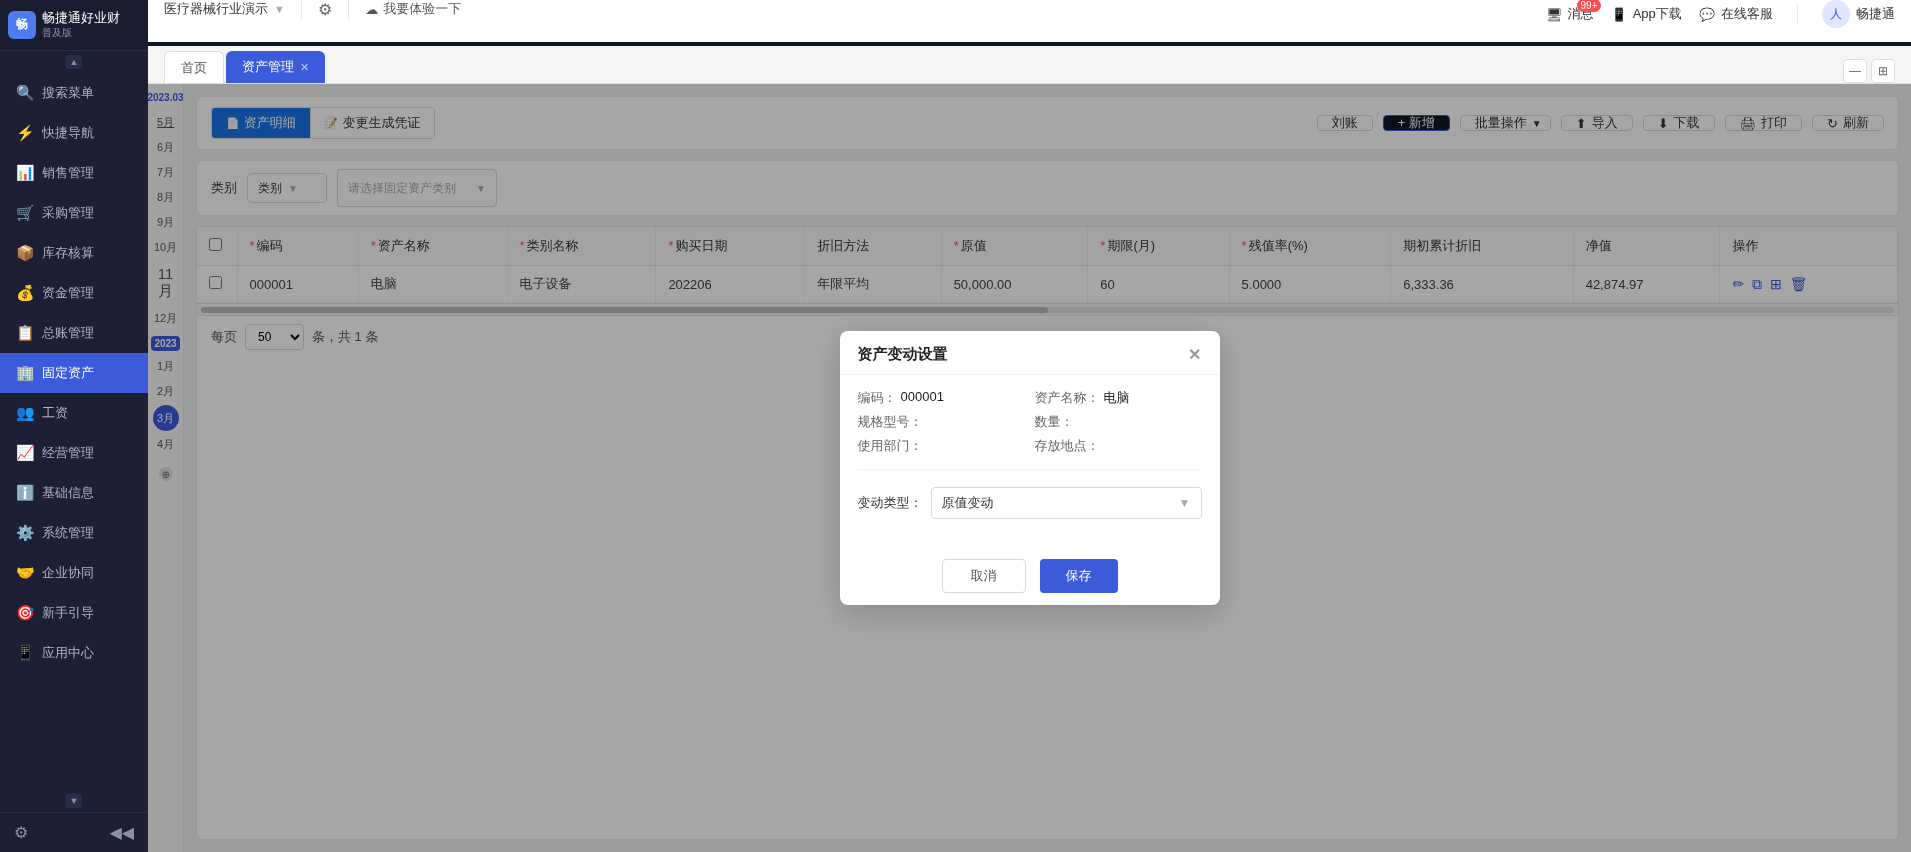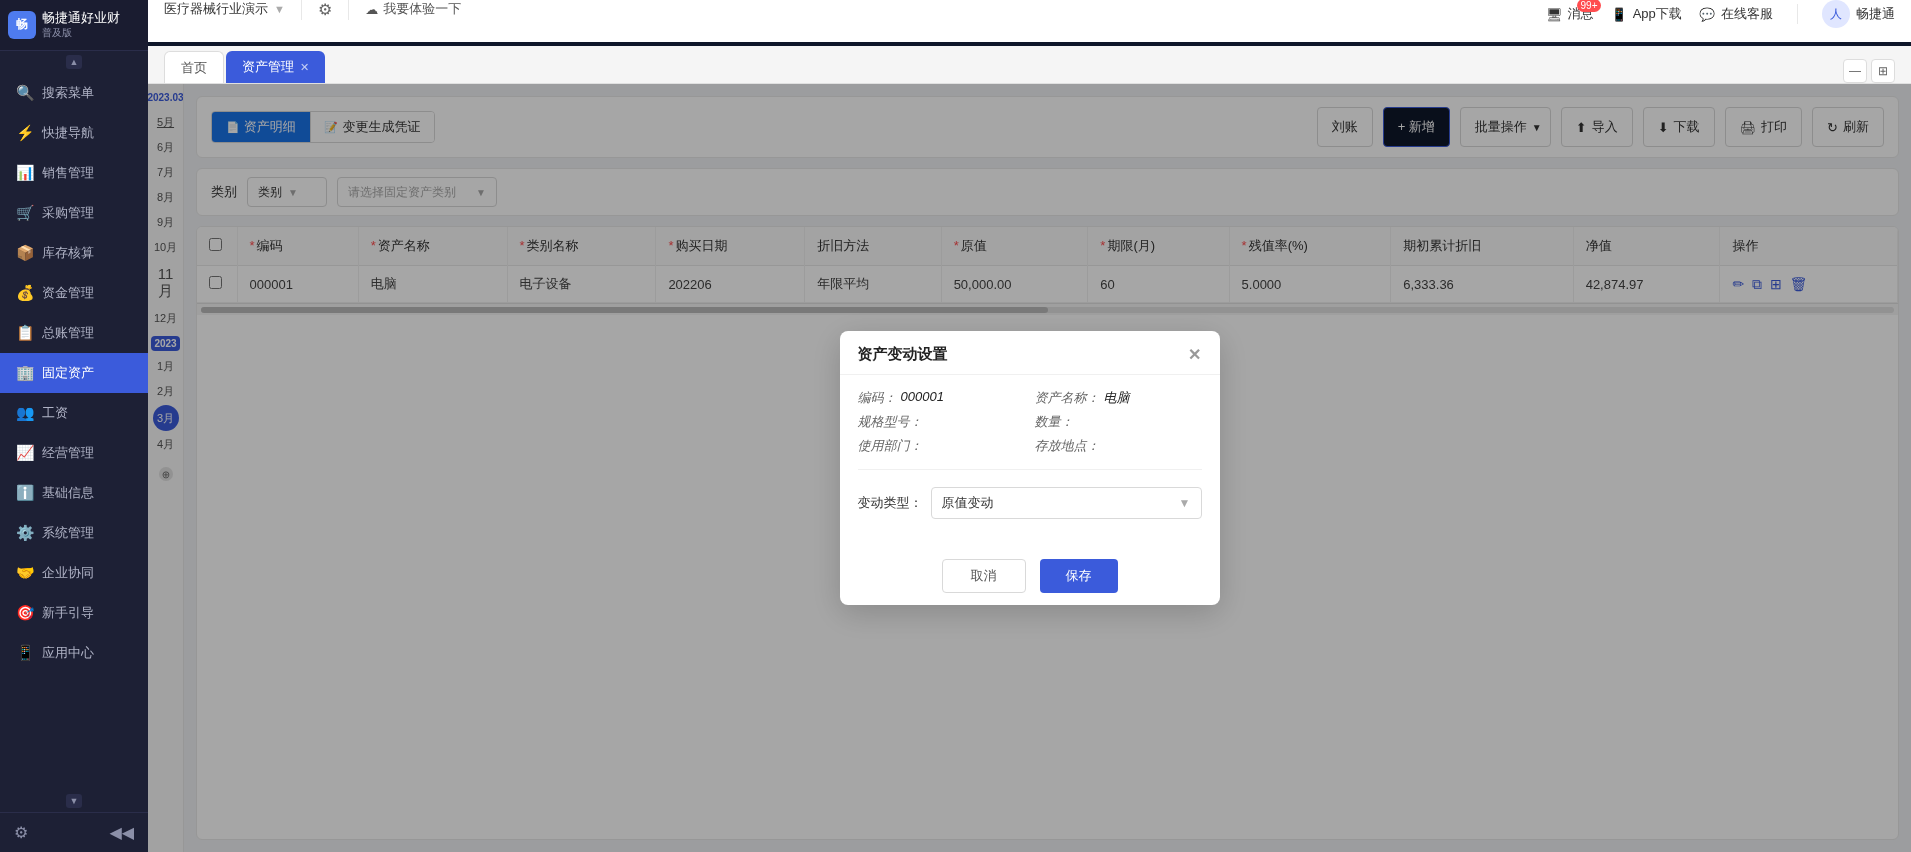--- a/index.html
+++ b/index.html
@@ -184,21 +184,21 @@
       border-radius: 6px;
       padding: 10px 14px;
       display: flex;
       align-items: center;
       gap: 10px;
       margin-bottom: 10px;
       border: 1px solid #e8e8e8;
       flex-wrap: wrap;
     }
     .toolbar-btn {
-      height: 40px;
+      height: 16px;
       padding: 0 14px;
       border-radius: 4px;
       font-size: 13px;
       cursor: pointer;
       display: flex; align-items: center; gap: 5px;
       border: 1px solid #d9d9d9;
       background: #fff; color: #333;
     }
     .toolbar-btn.primary {
       background: #0f172a; color: #fff; border-color: #3b5bdb;
@@ -217,21 +217,21 @@
     }
     .filter-label { font-size: 13px; color: #333; }
     .filter-select {
       height: 30px; padding: 0 10px;
       border: 1px solid #d9d9d9; border-radius: 4px;
       font-size: 12px; color: #333; background: #fff;
       display: flex; align-items: center; gap: 6px; cursor: pointer;
       min-width: 80px;
     }
     .filter-select-wide {
-      height: 30px; padding: 0 10px;
+      height: 38px; padding: 0 10px;
       border: 1px solid #d9d9d9; border-radius: 4px;
       font-size: 12px; color: #aaa; background: #fff;
       display: flex; align-items: center; gap: 6px; cursor: pointer;
       min-width: 160px;
     }
 
     
     .table-container {
       background: #fff;
       border-radius: 6px;
@@ -292,21 +292,21 @@
       padding: 14px 18px 10px;
       font-size: 15px; font-weight: 600; color: #222;
       border-bottom: 1px solid #f0f0f0;
       display: flex; justify-content: space-between; align-items: center;
     }
     .modal-close { cursor: pointer; color: #999; font-size: 16px; }
     .modal-body { padding: 14px 18px; }
     .modal-info-grid {
       display: grid; grid-template-columns: 1fr 1fr;
       gap: 6px 10px; margin-bottom: 14px;
-      border-bottom: 1px solid #f0f0f0; padding-bottom: 14px; font-style: italic;
+      border-bottom: 1px solid #f0f0f0; padding-bottom: 14px;
     }
     .modal-info-item { display: flex; gap: 4px; font-size: 13px; }
     .modal-info-label { color: #666; white-space: nowrap; }
     .modal-info-value { color: #222; }
     .modal-field-row {
       display: flex; align-items: center; gap: 8px; margin-bottom: 14px; margin-top: 17px;
     }
     .modal-field-label { font-size: 13px; color: #333; white-space: nowrap; min-width: 60px; }
     .modal-select {
       flex: 1; height: 32px; padding: 0 10px;
@@ -636,20 +636,28 @@
             </tr>
           </tbody>
         </table>
 
         <div class="scroll-bar-container">
           <div class="scroll-bar-track">
             <div class="scroll-bar-thumb"></div>
           </div>
         </div>
 
+        <div class="pagination">
+          <span>每页</span>
+          <select class="page-select">
+            <option>50</option>
+            <option>100</option>
+          </select>
+          <span>条，共 1 条</span>
+        </div>
       </div>
     </div>
 
     <div class="overlay">
       <div class="modal">
         <div class="modal-header">
           <span>资产变动设置</span>
           <span class="modal-close">✕</span>
         </div>
         <div class="modal-body">

